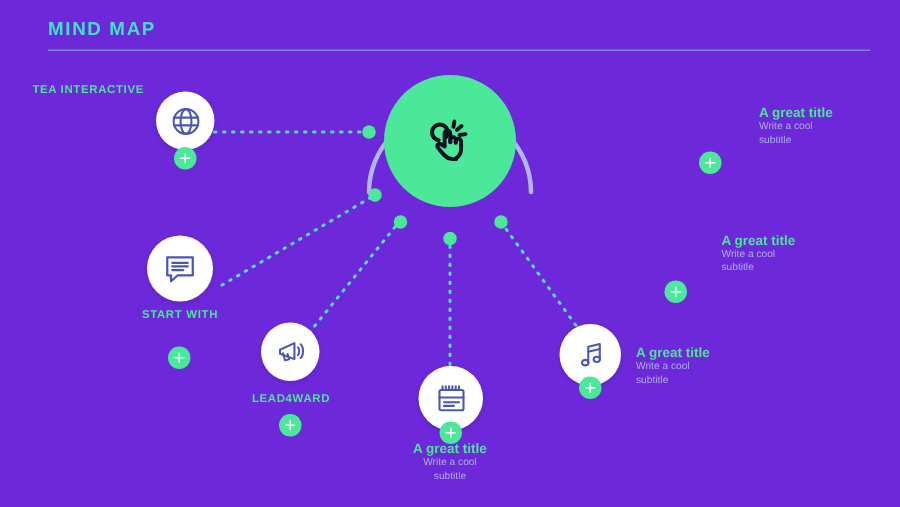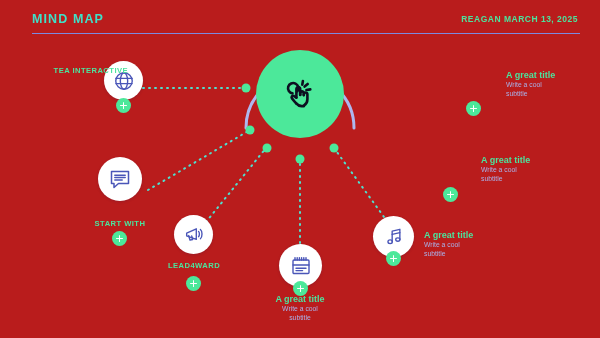--- a/index.html
+++ b/index.html
@@ -7,21 +7,21 @@
     padding: 0;
     background: #3f3f5a;
   }
   body {
     font-family: "Liberation Sans", sans-serif;
   }
   #slide {
     position: relative;
     width: 600px;
     height: 338px;
-    background: #b91c1c;
+    background: #6d28d9;
     overflow: hidden;
   }
 
   
   #header {
     position: absolute;
     left: 32px;
     top: 12px;
     width: 548px;
     height: 24px;
@@ -151,21 +151,20 @@
   .text-block { position: absolute; }
   .text-block.center { text-align: center; }
 </style>
 </head>
 <body>
 
 <div id="slide">
 
   <div id="header">
     <div id="header-title">MIND MAP</div>
-    <div id="header-date">REAGAN MARCH 13, 2025</div>
     <div id="header-rule"></div>
   </div>
 
   <svg id="connectors" viewBox="0 0 600 338" xmlns="http://www.w3.org/2000/svg">
 
     <path d="M 246 60 A 54 54 0 0 0 354 60" transform="rotate(180 300 94)" fill="none" stroke="#aeb7ee" stroke-width="3" stroke-linecap="round"></path>
 
     <line x1="143" y1="88" x2="246" y2="88" stroke="#4fe0cf" stroke-width="2" stroke-linecap="round" stroke-dasharray="1 5"></line>
 
     <line x1="148" y1="190" x2="250" y2="130" stroke="#4fe0cf" stroke-width="2" stroke-linecap="round" stroke-dasharray="1 5"></line>
@@ -207,37 +206,37 @@
         <svg width="22" height="22" viewBox="0 0 24 24">
           <g fill="none" stroke="#4a56b8" stroke-width="1.5" stroke-linecap="round">
             <circle cx="12" cy="12" r="9"></circle>
             <ellipse cx="12" cy="12" rx="4" ry="9"></ellipse>
             <path d="M3.2 9.2h17.6M3.2 14.8h17.6"></path>
           </g>
         </svg>
       </span>
     </div>
     <div class="badge" style="left:116px; top:98px;"></div>
-    <div class="cap-label right" style="left:0px; top:66px; width:96px;margin-left:32px;">
+    <div class="cap-label right" style="left:0px; top:55px; width:96px;">
       <div>TEA INTERACTIVE</div>
     </div>
   </div>
 
   <div class="node">
     <div class="node-circle" style="left:98px; top:157px; width:44px; height:44px;">
       <span>
         <svg width="24" height="24" viewBox="0 0 24 24">
           <g fill="none" stroke="#4a56b8" stroke-width="1.5" stroke-linejoin="round" stroke-linecap="round">
             <path d="M3.5 4.5h17v12h-10l-4.5 4v-4h-2.5z"></path>
             <path d="M6.8 8.2h10.4M6.8 10.6h10.4M6.8 13.0h7.4"></path>
           </g>
         </svg>
       </span>
     </div>
-    <div class="cap-label center" style="left:58px; top:219px; width:124px;">
+    <div class="cap-label center" style="left:58px; top:205px; width:124px;">
       <div>START WITH</div>
     </div>
     <div class="badge" style="left:112px; top:231px;"></div>
   </div>
 
   <div class="node">
     <div class="node-circle" style="left:174px; top:215px; width:39px; height:39px;">
       <span>
         <svg width="22" height="22" viewBox="0 0 24 24">
           <g fill="none" stroke="#4a56b8" stroke-width="1.5" stroke-linejoin="round" stroke-linecap="round">

